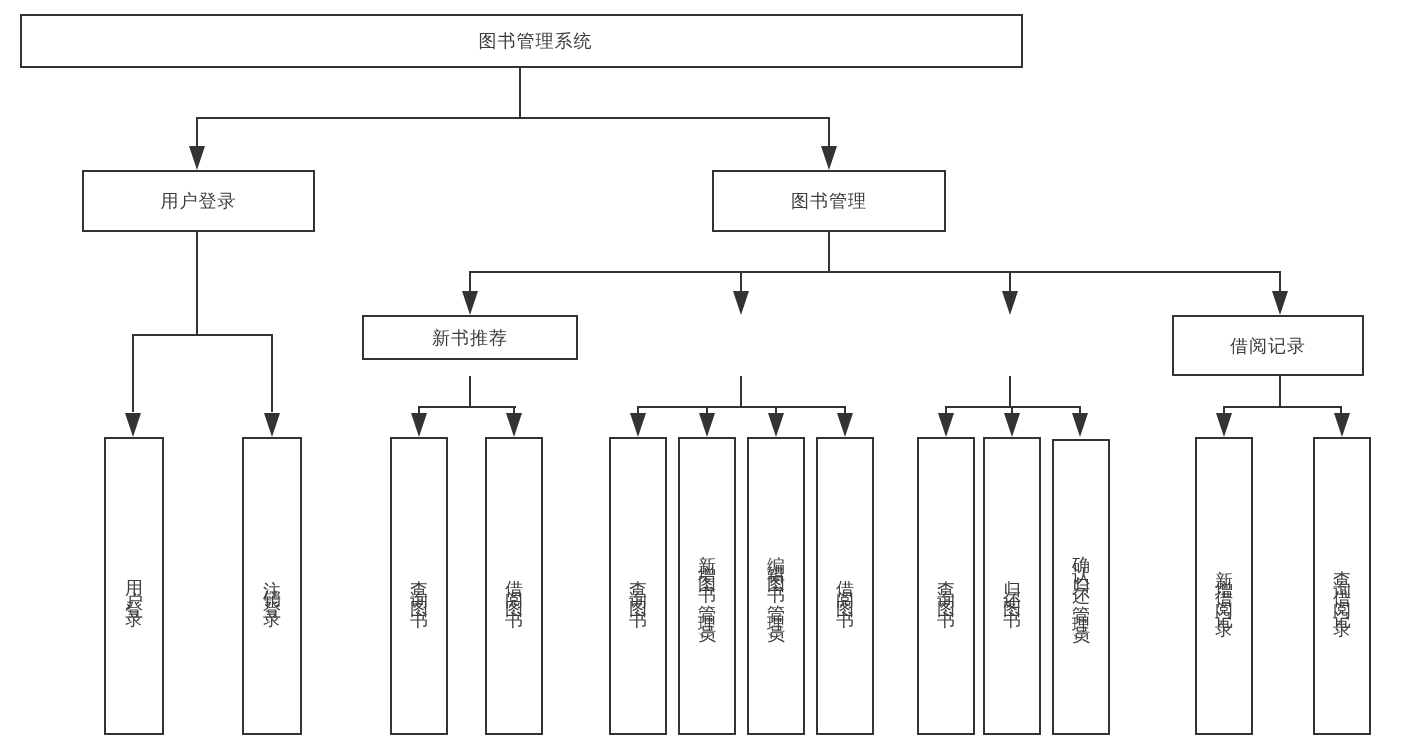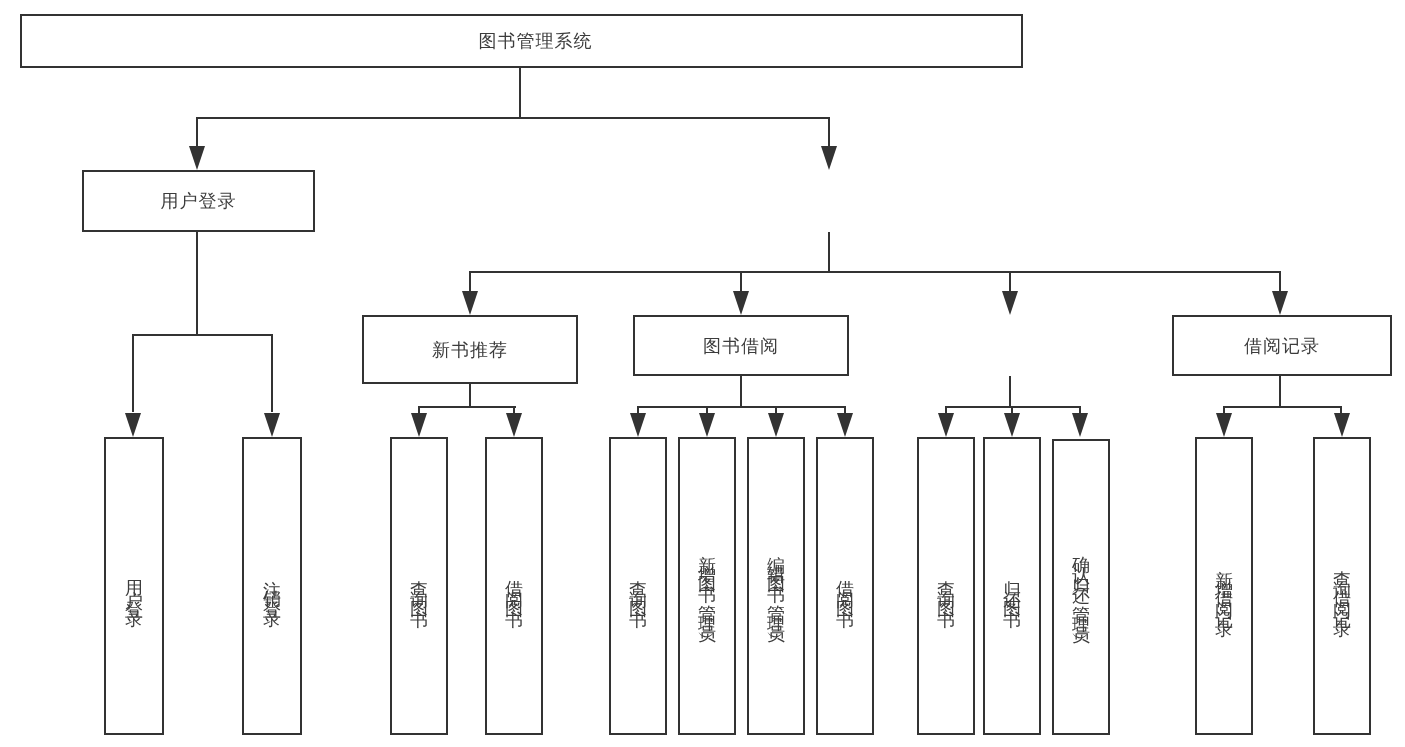--- a/index.html
+++ b/index.html
@@ -91,28 +91,28 @@
   <div class="arrow" style="left:1216px;top:413px;"></div>
   <div class="arrow" style="left:1334px;top:413px;"></div>
 
   <div class="box" style="left:20px;top:14px;width:1003px;height:54px;padding-left:28px;">
     <span>图书管理系统</span>
   </div>
 
   <div class="box" style="left:82px;top:170px;width:233px;height:62px;">
     <span>用户登录</span>
   </div>
+  <div class="box" style="left:712px;top:170px;width:234px;height:62px;">
+    <span>图书管理</span>
+  </div>
 
-  <div class="box" style="left:362px;top:315px;width:216px;height:69px;">
+  <div class="box" style="left:362px;top:315px;width:216px;height:45px;">
     <span>新书推荐</span>
   </div>
-  <div class="box" style="left:633px;top:315px;width:216px;height:61px;">
-    <span>图书借阅</span>
-  </div>
-  <div class="box" style="left:1172px;top:315px;width:220px;height:61px;">
+  <div class="box" style="left:1172px;top:315px;width:192px;height:61px;">
     <span>借阅记录</span>
   </div>
 
   <div class="box vbox" style="left:104px;top:437px;width:60px;height:298px;">
     <span>用户登录</span>
   </div>
   <div class="box vbox" style="left:242px;top:437px;width:60px;height:298px;">
     <span>注销登录</span>
   </div>
 

